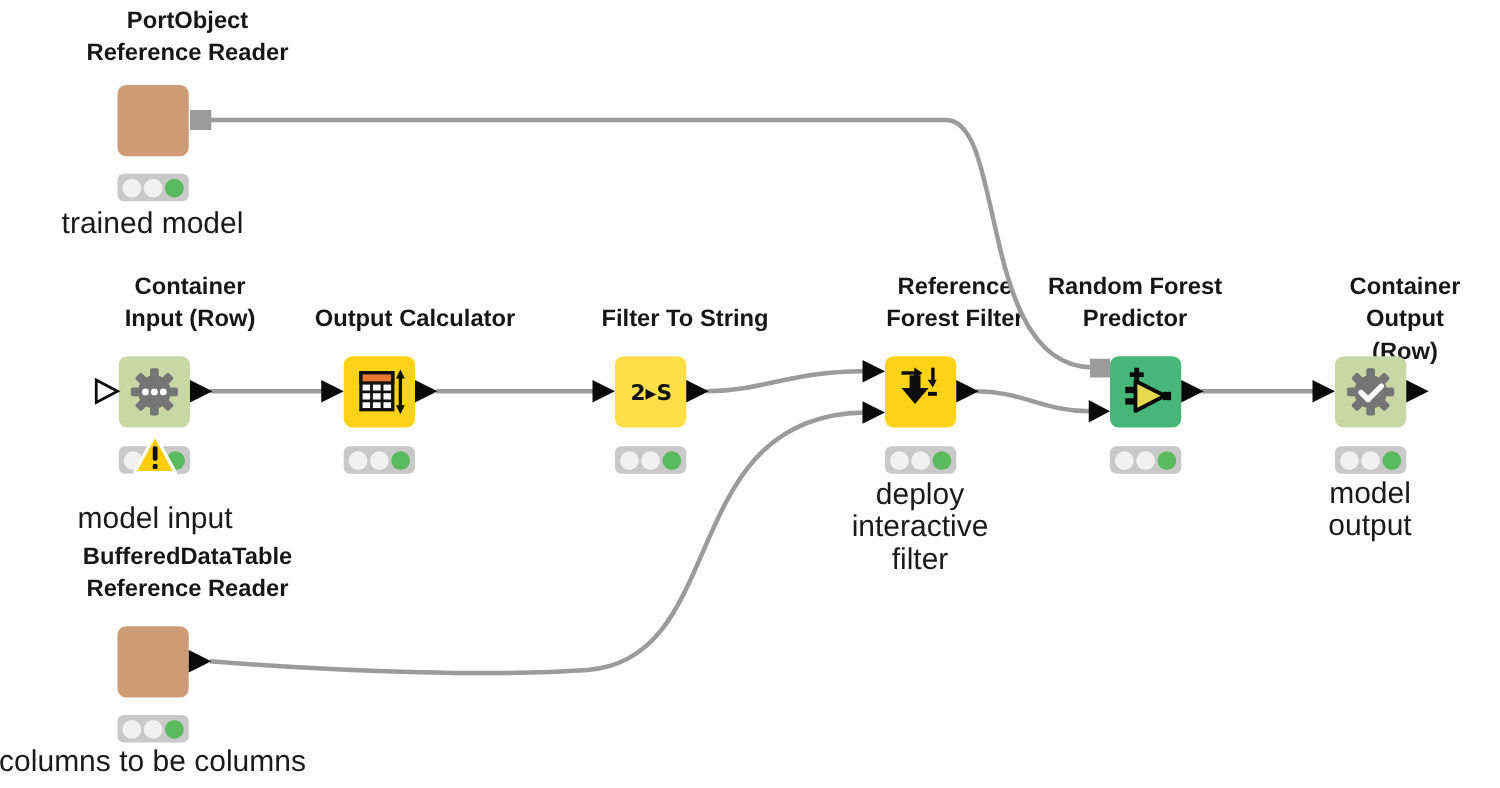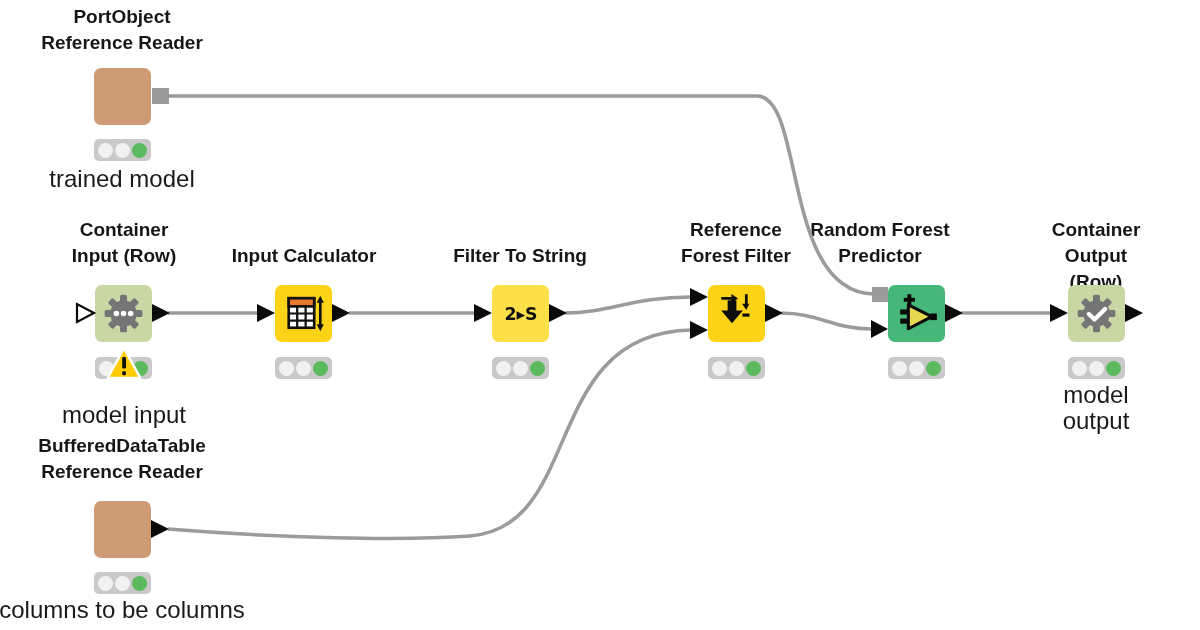--- a/index.html
+++ b/index.html
@@ -9,21 +9,21 @@
   }
   .wires{position:absolute;left:0;top:0;z-index:3;pointer-events:none;}
   .wires *{pointer-events:auto;}
   .node-square{
     position:absolute;width:57px;height:57px;border-radius:7px;z-index:2;
     display:flex;align-items:center;justify-content:center;
   }
   .node-title{
     position:absolute;transform:translateX(-50%);z-index:2;
     font-weight:bold;font-size:19px;line-height:26px;color:#161616;
-    text-align:center;white-space:pre-line;
+    text-align:center;white-space:pre-line;margin-left:28px;
   }
   .node-annotation{
     position:absolute;transform:translateX(-50%);z-index:2;
     font-size:24px;line-height:26px;color:#1a1a1a;
     text-align:center;white-space:pre-line;
   }
   .traffic-light{
     position:absolute;width:57px;height:22px;border-radius:5px;background:#c9c9c9;
     display:flex;align-items:center;justify-content:center;gap:2px;z-index:2;
   }
@@ -105,21 +105,21 @@
       <span class="tl"></span>
       <span class="tl on"></span>
   </div>
   <svg class="warning-badge" style="left:106px;top:346px" width="36" height="35" viewBox="0 0 36 35">
     <polygon points="18,2 34.3,32 1.7,32" fill="#FFCC00" stroke="#ffffff" stroke-width="2.6" stroke-linejoin="round"></polygon>
     <rect x="16.2" y="11" width="3.8" height="11.5" rx="1.3" fill="#111111"></rect>
     <rect x="16.2" y="25.2" width="3.8" height="4" rx="1.1" fill="#111111"></rect>
   </svg>
   <div class="node-annotation" style="left:124px;top:402px">model input</div>
 
-  <div class="node-title" style="left:304px;top:243px">Input Calculator</div>
+  <div class="node-title" style="left:304px;top:243px">Output Calculator</div>
   <div class="node-square" style="left: 275px; top: 285px; background-color: rgb(253, 211, 23);">
     <svg width="57" height="57" viewBox="0 0 56 56">
       <rect x="13.5" y="13" width="25" height="29" fill="#ffffff" stroke="#111111" stroke-width="2.6"></rect>
       <rect x="13.5" y="13" width="25" height="8" fill="#E8792E" stroke="#111111" stroke-width="2.6"></rect>
       <path d="M21.8 21 V42 M30.1 21 V42 M13.5 28 H38.5 M13.5 35 H38.5" stroke="#111111" stroke-width="2.2"></path>
       <path d="M44.5 16 V40" stroke="#111111" stroke-width="2.6"></path>
       <polygon points="44.5,10.5 41,17.5 48,17.5" fill="#111111"></polygon>
       <polygon points="44.5,45.5 41,38.5 48,38.5" fill="#111111"></polygon>
     </svg>
   </div>
@@ -154,20 +154,23 @@
         <polygon points="33.5,18.5 40.5,18.5 37.6,24.5"></polygon>
         <rect x="33.8" y="28" width="7" height="3.1"></rect>
       </g>
     </svg>
   </div>
   <div class="traffic-light" style="left:708px;top:357px">
     <span class="tl"></span>
       <span class="tl"></span>
       <span class="tl on"></span>
   </div>
+  <div class="node-annotation" style="left:736px;top:383px">deploy
+interactive
+filter</div>
 
   <div class="node-title" style="left:880px;top:217px">Random Forest
 Predictor</div>
   <div class="node-square" style="left: 888px; top: 285px; background-color: rgb(71, 182, 121);">
     <svg width="57" height="57" viewBox="0 0 56 56">
       <g fill="#0a0a0a">
         <rect x="15.5" y="12.6" width="11" height="3.8"></rect>
         <rect x="19.1" y="9" width="3.8" height="11"></rect>
         <rect x="12" y="24" width="7" height="5"></rect>
         <rect x="12" y="33" width="7" height="5"></rect>

